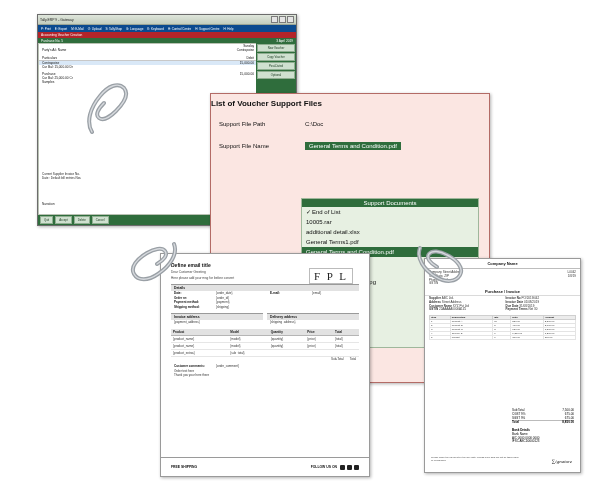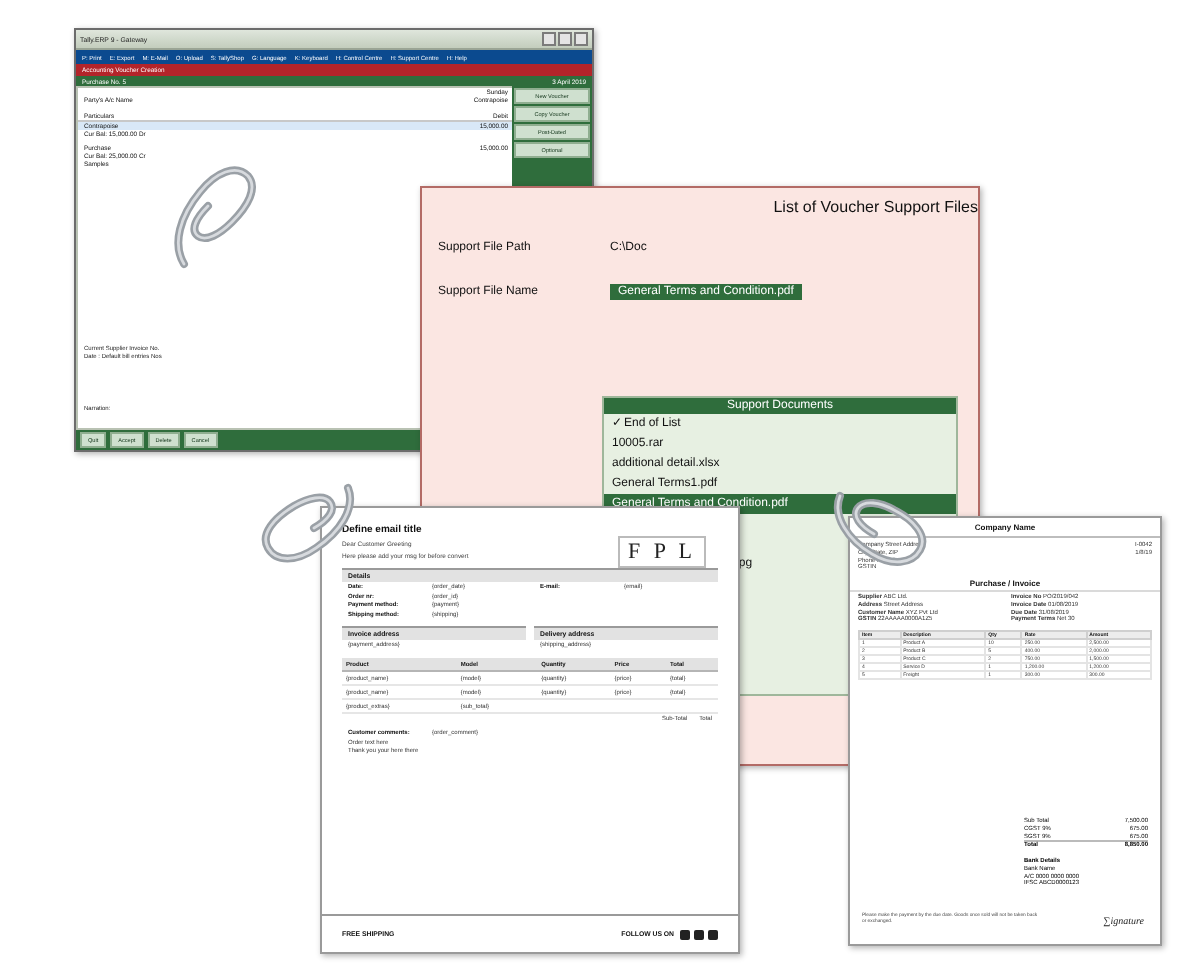--- a/index.html
+++ b/index.html
@@ -37,21 +37,21 @@
   #acct .sidepanel .b{background:#cfe0cf;color:#14361b;font-size:2.8px;height:6px;display:flex;
     align-items:center;justify-content:center;border:1px solid #8fae90;}
   #acct .footbar{position:absolute;left:0;right:0;bottom:0;height:10px;background:#2f6d3c;
     display:flex;align-items:center;gap:2px;padding:0 2px;}
   #acct .footbar .fb{background:#cfe0cf;color:#14361b;font-size:2.8px;padding:0 3px;height:6px;
     display:flex;align-items:center;border:1px solid #8fae90;}
   #acct .label{font-size:3px;color:#222;}
 
   
   #voucher{left:210px;top:93px;width:278px;height:288px;background:#fbe6e2;border:1px solid #b36b66;}
-  #voucher .vtitle{font-size:8px;font-weight:normal;color:#111;text-align:right;padding:5px 0 2px;}
+  #voucher .vtitle{font-size:8px;font-weight:bold;color:#111;text-align:left;padding:5px 0 2px;}
   #voucher .field{display:flex;align-items:center;padding:3px 8px;font-size:6px;color:#111;}
   #voucher .field .k{width:86px;}
   #voucher .field .v{flex:1;}
   #voucher .path{color:#111;font-size:6px;}
   #voucher .namebox{background:#2f6d3c;color:#fff;font-size:6px;padding:1px 4px;}
   #voucher .listwrap{position:absolute;left:90px;right:10px;top:104px;bottom:34px;background:#e7f0e2;border:1px solid #9fb79b;}
   #voucher .listhdr{background:#2f6d3c;color:#fff;font-size:6px;text-align:center;padding:1px 0;}
   #voucher .li{font-size:6px;color:#111;padding:0 4px;line-height:10px;white-space:nowrap;overflow:hidden;}
   #voucher .li.sel{background:#2f6d3c;color:#fff;}
 

